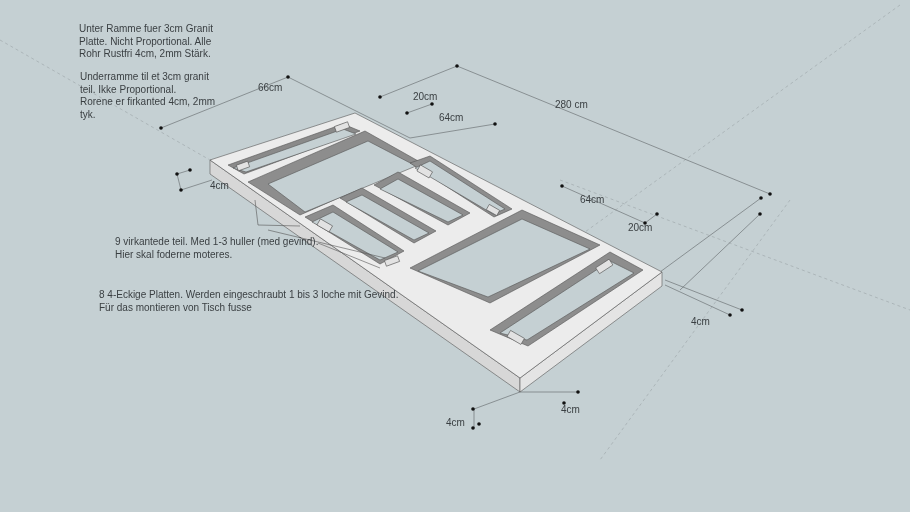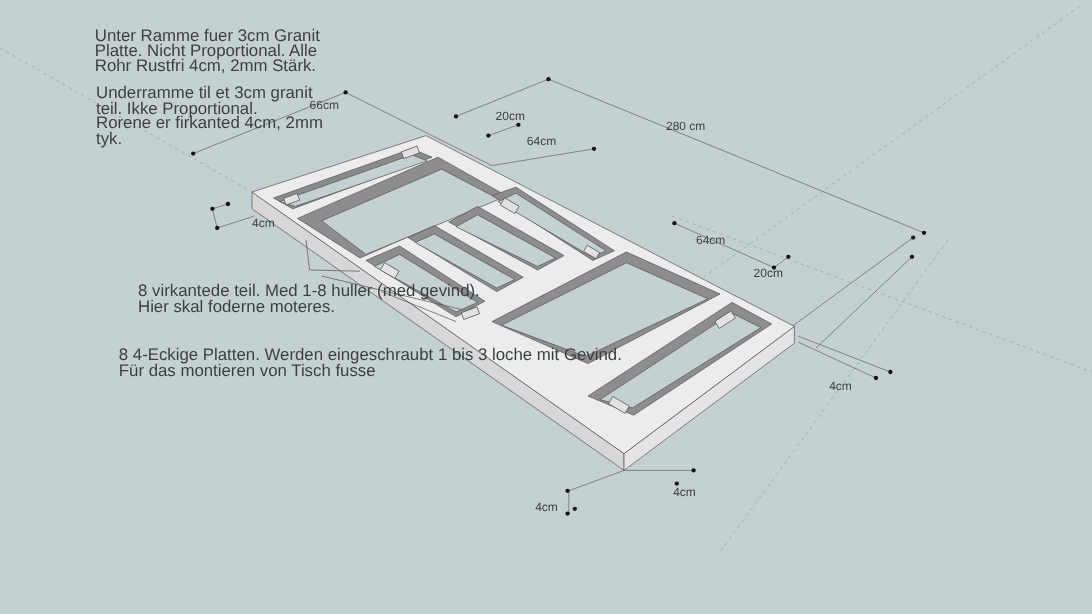--- a/index.html
+++ b/index.html
@@ -1,18 +1,18 @@
 <!DOCTYPE html>
 <html><head>
 <meta charset="utf-8">
 <style>
   html, body { margin:0; padding:0; }
   body { width:910px; height:512px; overflow:hidden; background:#c5d0d3; font-family:"Liberation Sans", sans-serif; position:relative; }
   #canvas { position:absolute; left:0; top:0; width:910px; height:512px; }
-  .note { position:absolute; font-size:14px; line-height:12.5px; color:#3a3f42; white-space:pre-line; }
+  .note { position:absolute; font-size:10px; line-height:12.5px; color:#3a3f42; white-space:pre-line; }
   .dim { font-family:"Liberation Sans", sans-serif; font-size:10px; fill:#3a3f42; }
 </style>
 </head>
 <body>
 
 <svg id="canvas" viewBox="0 0 910 512" xmlns="http://www.w3.org/2000/svg">
 
   <g stroke="#9aa3a6" stroke-width="0.6" stroke-dasharray="3,3" fill="none">
     <line x1="0" y1="40" x2="210" y2="160"></line>
     <line x1="900" y1="5" x2="560" y2="250"></line>
@@ -127,16 +127,16 @@
   <text class="dim" x="446" y="426">4cm</text>
 </svg>
 
 <div class="note" style="left:79px; top:23px;">Unter Ramme fuer 3cm Granit
 Platte.  Nicht Proportional.  Alle
 Rohr Rustfri 4cm, 2mm Stärk.</div>
 <div class="note" style="left:80px; top:71px;">Underramme til et 3cm granit
 teil.  Ikke Proportional.
 Rorene er firkanted 4cm, 2mm
 tyk.</div>
-<div class="note" style="left:115px; top:236px;">8 virkantede teil.  Med 1-8 huller (med gevind).
+<div class="note" style="left:115px; top:236px;">9 virkantede teil.  Med 1-3 huller (med gevind).
 Hier skal foderne moteres.</div>
 <div class="note" style="left:99px; top:289px;">8   4-Eckige Platten. Werden eingeschraubt 1 bis 3 loche mit Gevind.
 Für das montieren von Tisch fusse</div>
 
 </body></html>

